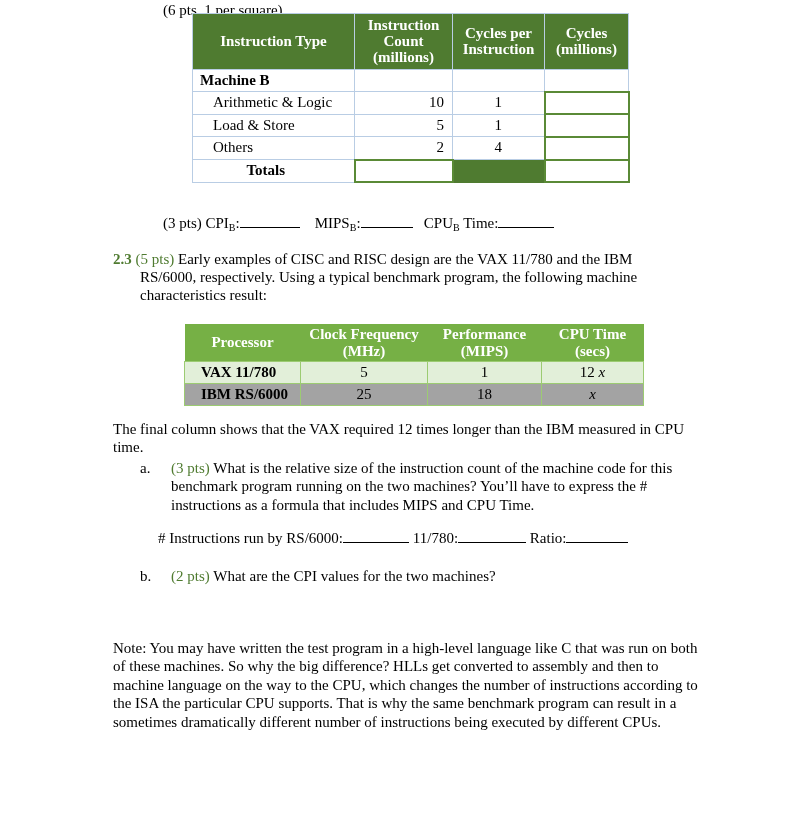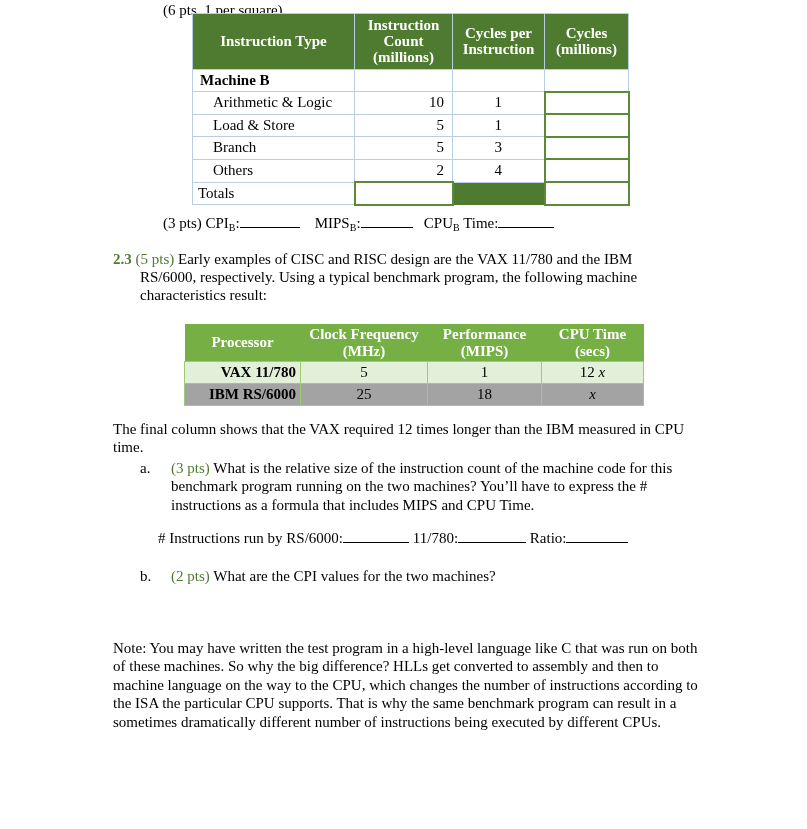--- a/index.html
+++ b/index.html
@@ -64,21 +64,21 @@
     padding: 1px 5px;
     line-height: 1.30;
     height: 18px;
     background: #ffffff;
   }
   .tbl1 td.lbl { text-align: left; }
   .tbl1 td.lbl.machine { font-weight: bold; padding-left: 7px; }
   .tbl1 td.lbl.item { padding-left: 20px; }
   .tbl1 td.num { text-align: right; padding-right: 8px; }
   .tbl1 td.cen { text-align: center; }
-  .tbl1 td.totlbl { text-align: left; font-weight: normal; padding-right: 20px; }
+  .tbl1 td.totlbl { text-align: center; font-weight: bold; padding-right: 20px; }
 
   
   .tbl1 td.answerbox {
     border: 2px solid #5a8a36;
     background: #ffffff;
   }
   .tbl1 td.filled {
     border: 1px solid #4f7b30;
     background: #4f7b30;
   }
@@ -150,21 +150,21 @@
     height: 17px;
     border-left: 1px solid #9ccb72;
     border-right: 1px solid #9ccb72;
     border-top: 1px solid #9ccb72;
     border-bottom: 1px solid #9ccb72;
     text-align: center;
   }
   .tbl2 tr.band td { background: #e2efd9; }
   .tbl2 tr.plain td { background: #a3a3a3; }
   .tbl2 td.rowhead {
-    text-align: right;
+    text-align: left;
     font-weight: bold;
     padding-left: 16px;
   }
 
   
   .finalcol {
     position: absolute;
     left: 113px;
     top: 420px;
     width: 580px;
@@ -256,26 +256,20 @@
         <td class="cen">1</td>
         <td class="answerbox"></td>
       </tr>
       <tr>
         <td class="lbl item">Load &amp; Store</td>
         <td class="num">5</td>
         <td class="cen">1</td>
         <td class="answerbox"></td>
       </tr>
       <tr>
-        <td class="lbl item">Branch</td>
-        <td class="num">5</td>
-        <td class="cen">3</td>
-        <td class="answerbox"></td>
-      </tr>
-      <tr>
         <td class="lbl item">Others</td>
         <td class="num">2</td>
         <td class="cen">4</td>
         <td class="answerbox"></td>
       </tr>
       <tr>
         <td class="totlbl">Totals</td>
         <td class="answerbox"></td>
         <td class="filled"></td>
         <td class="answerbox"></td>

